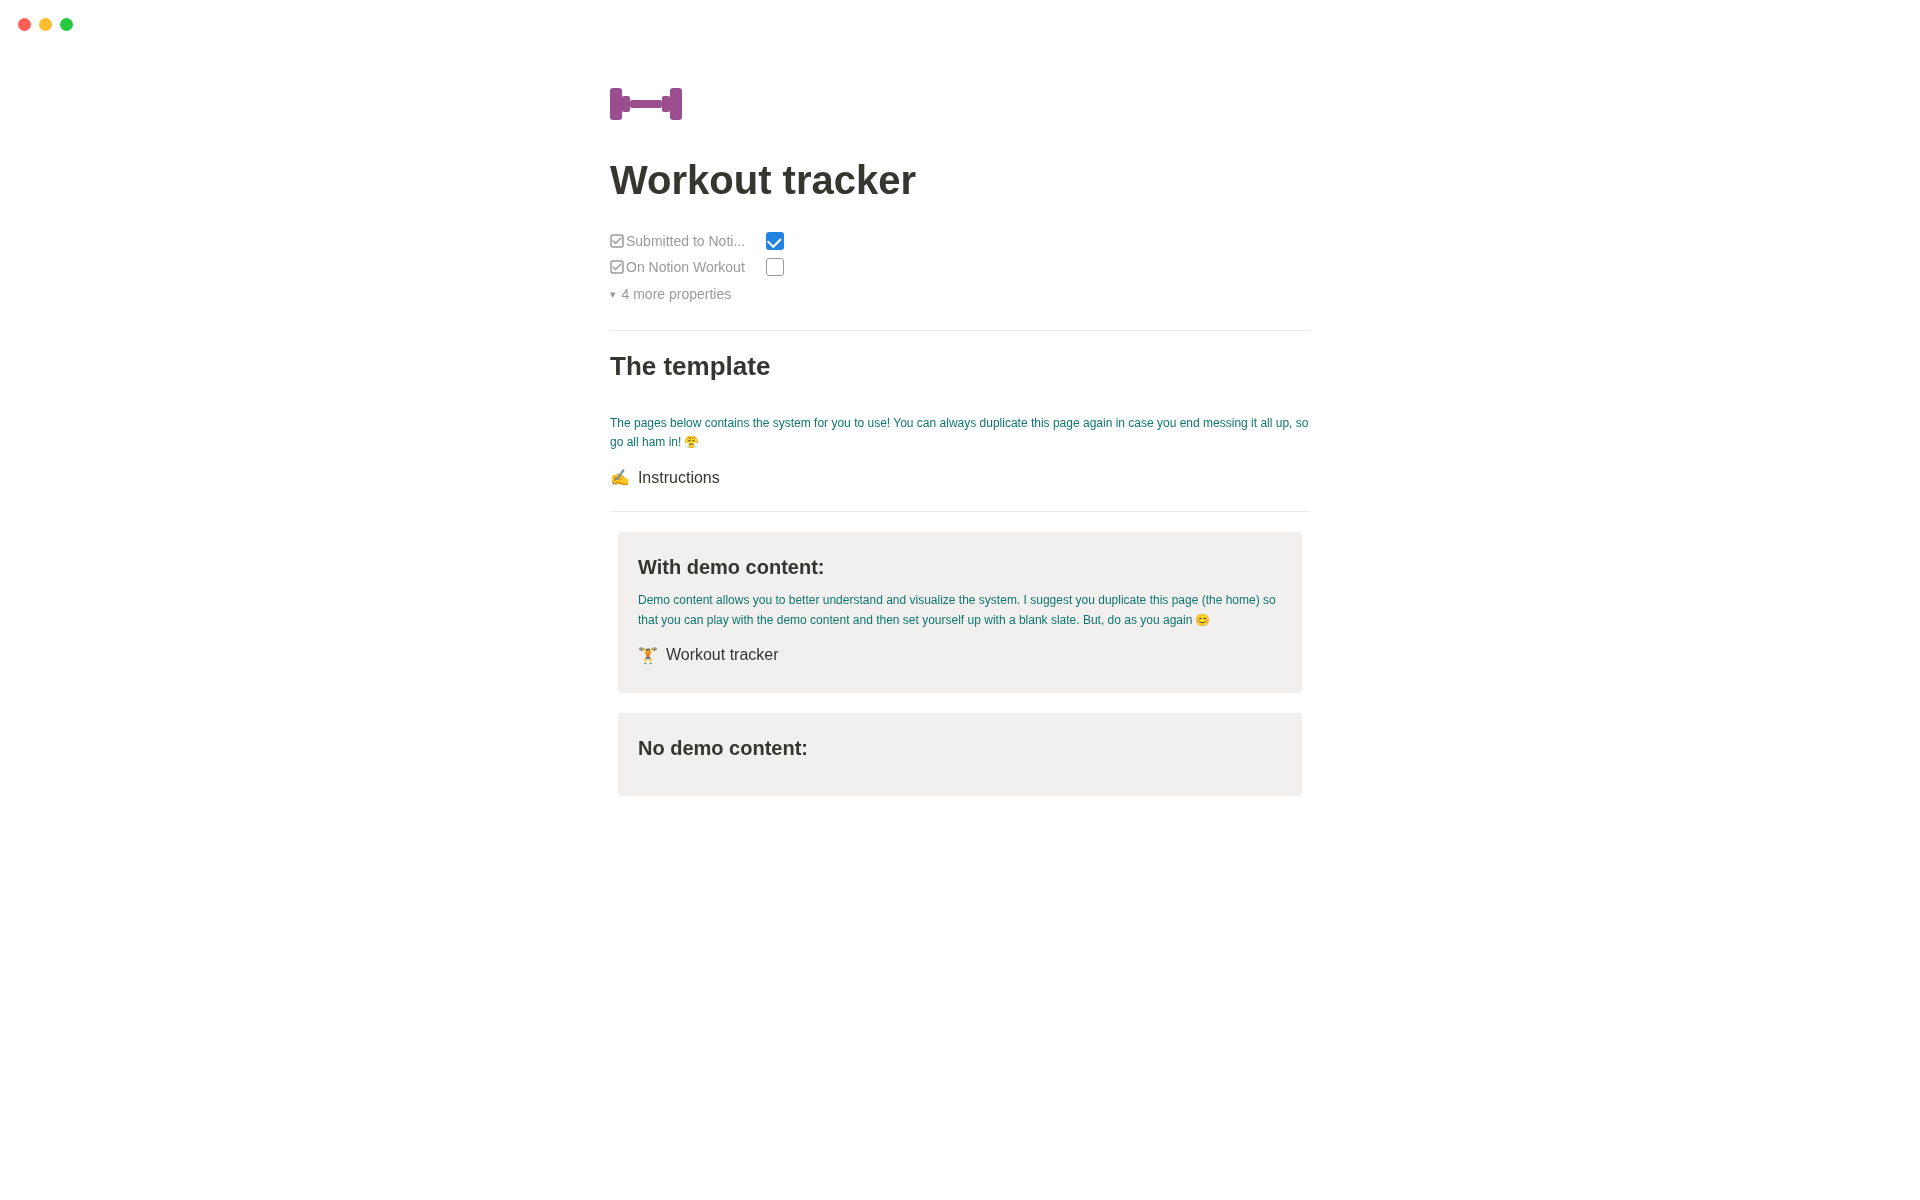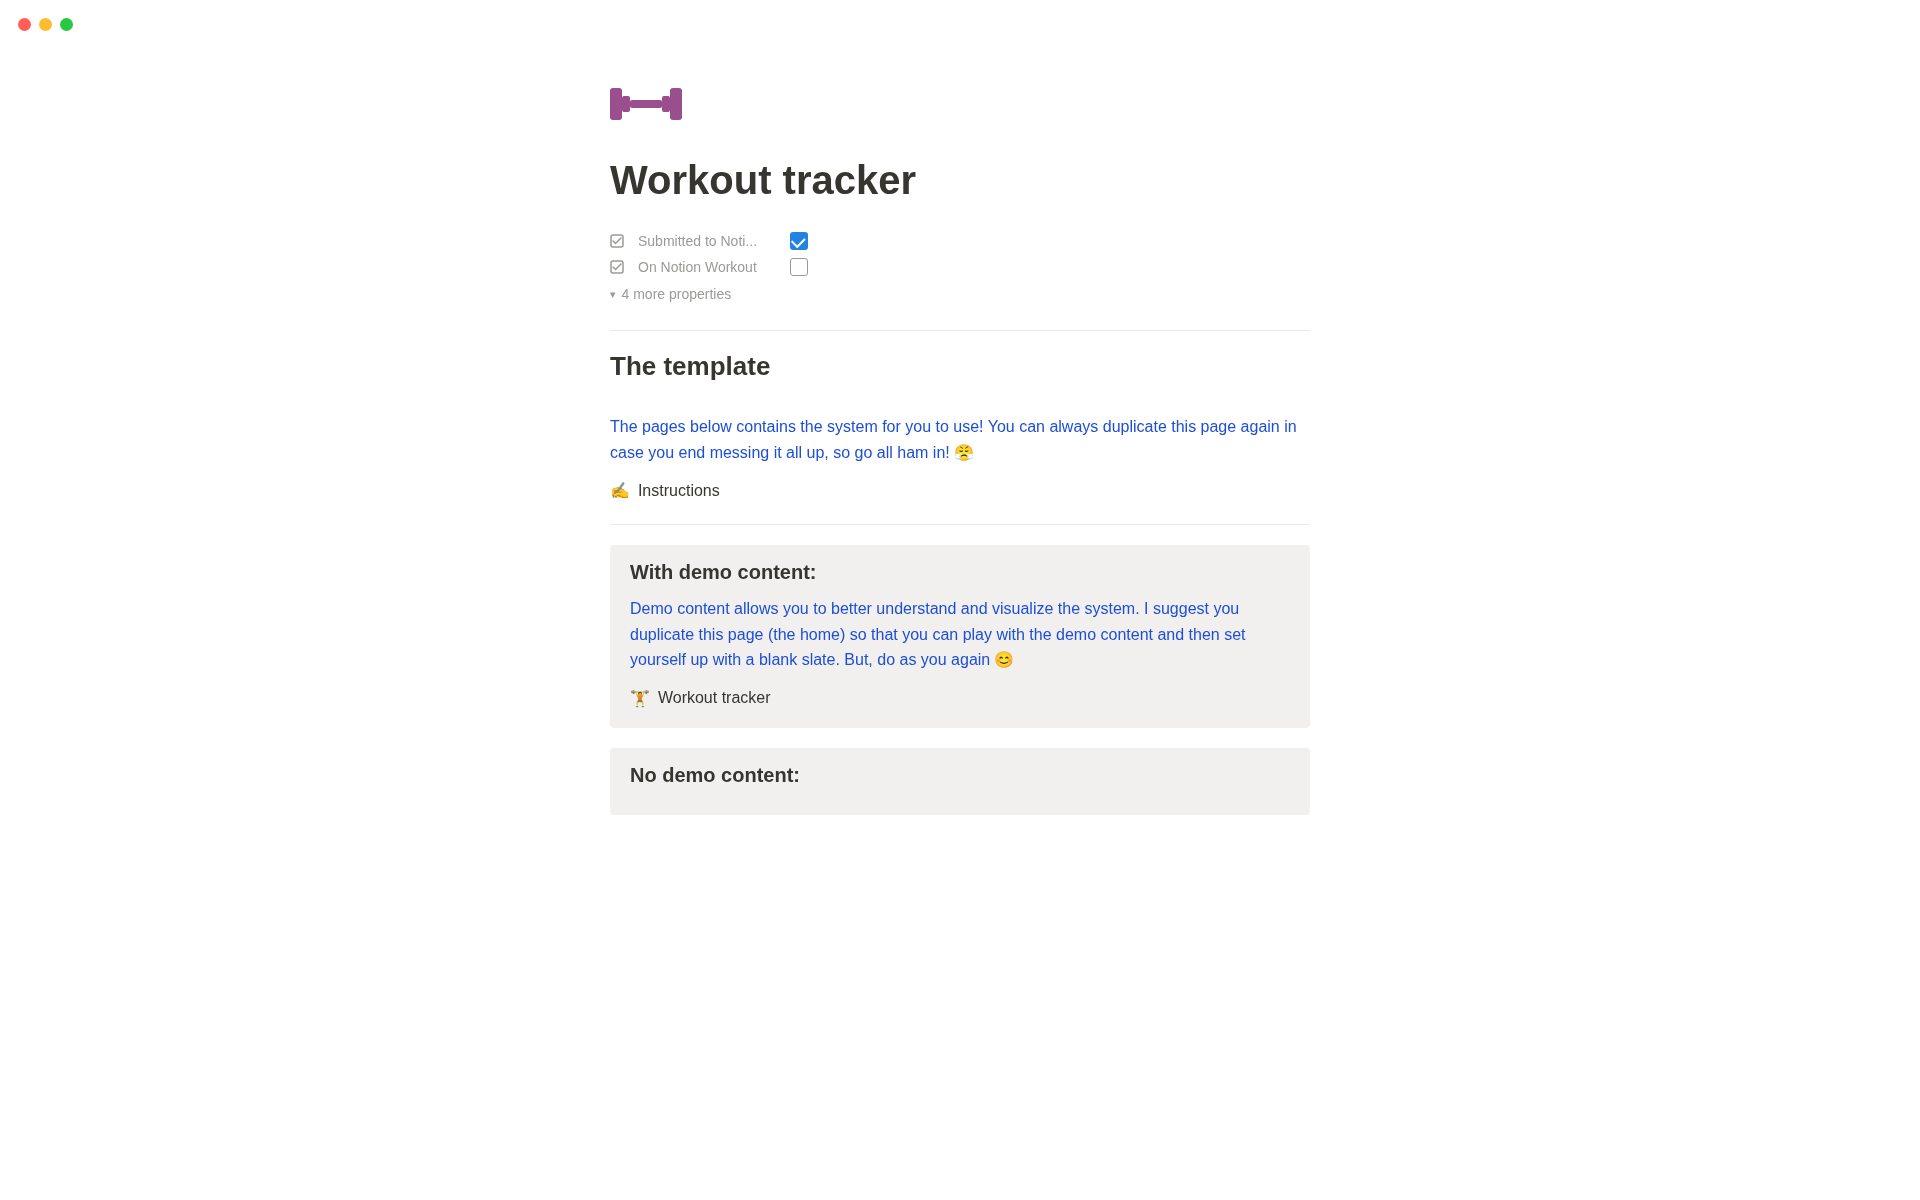--- a/index.html
+++ b/index.html
@@ -59,21 +59,20 @@
     }
 
     
     .properties-section {
       margin-bottom: 24px;
     }
 
     .property-row {
       display: flex;
       align-items: center;
-      gap: 12px;
       padding: 4px 0;
       font-size: 14px;
     }
 
     .property-icon {
       color: #9b9a97;
       font-size: 14px;
       width: 16px;
       display: flex;
       align-items: center;
@@ -144,22 +143,22 @@
     .section-heading {
       font-size: 26px;
       font-weight: 700;
       color: #37352f;
       margin-bottom: 32px;
       margin-top: 8px;
     }
 
     
     .body-text {
-      font-size: 16px;
-      color: #1d4ed8;
+      font-size: 12px;
+      color: #0f766e;
       line-height: 1.6;
       margin-bottom: 12px;
     }
 
     
     .page-link {
       display: flex;
       align-items: center;
       gap: 8px;
       font-size: 16px;
@@ -170,22 +169,22 @@
     }
 
     .page-link-icon {
       font-size: 16px;
     }
 
     
     .colored-section {
       background: #f1f0ef;
       border-radius: 4px;
-      padding: 16px 20px;
-      margin: 20px 0;
+      padding: 24px 20px;
+      margin: 20px 8px;
     }
 
     .colored-section-title {
       font-size: 20px;
       font-weight: 700;
       color: #37352f;
       margin-bottom: 12px;
     }
 
     .body-text-italic {

